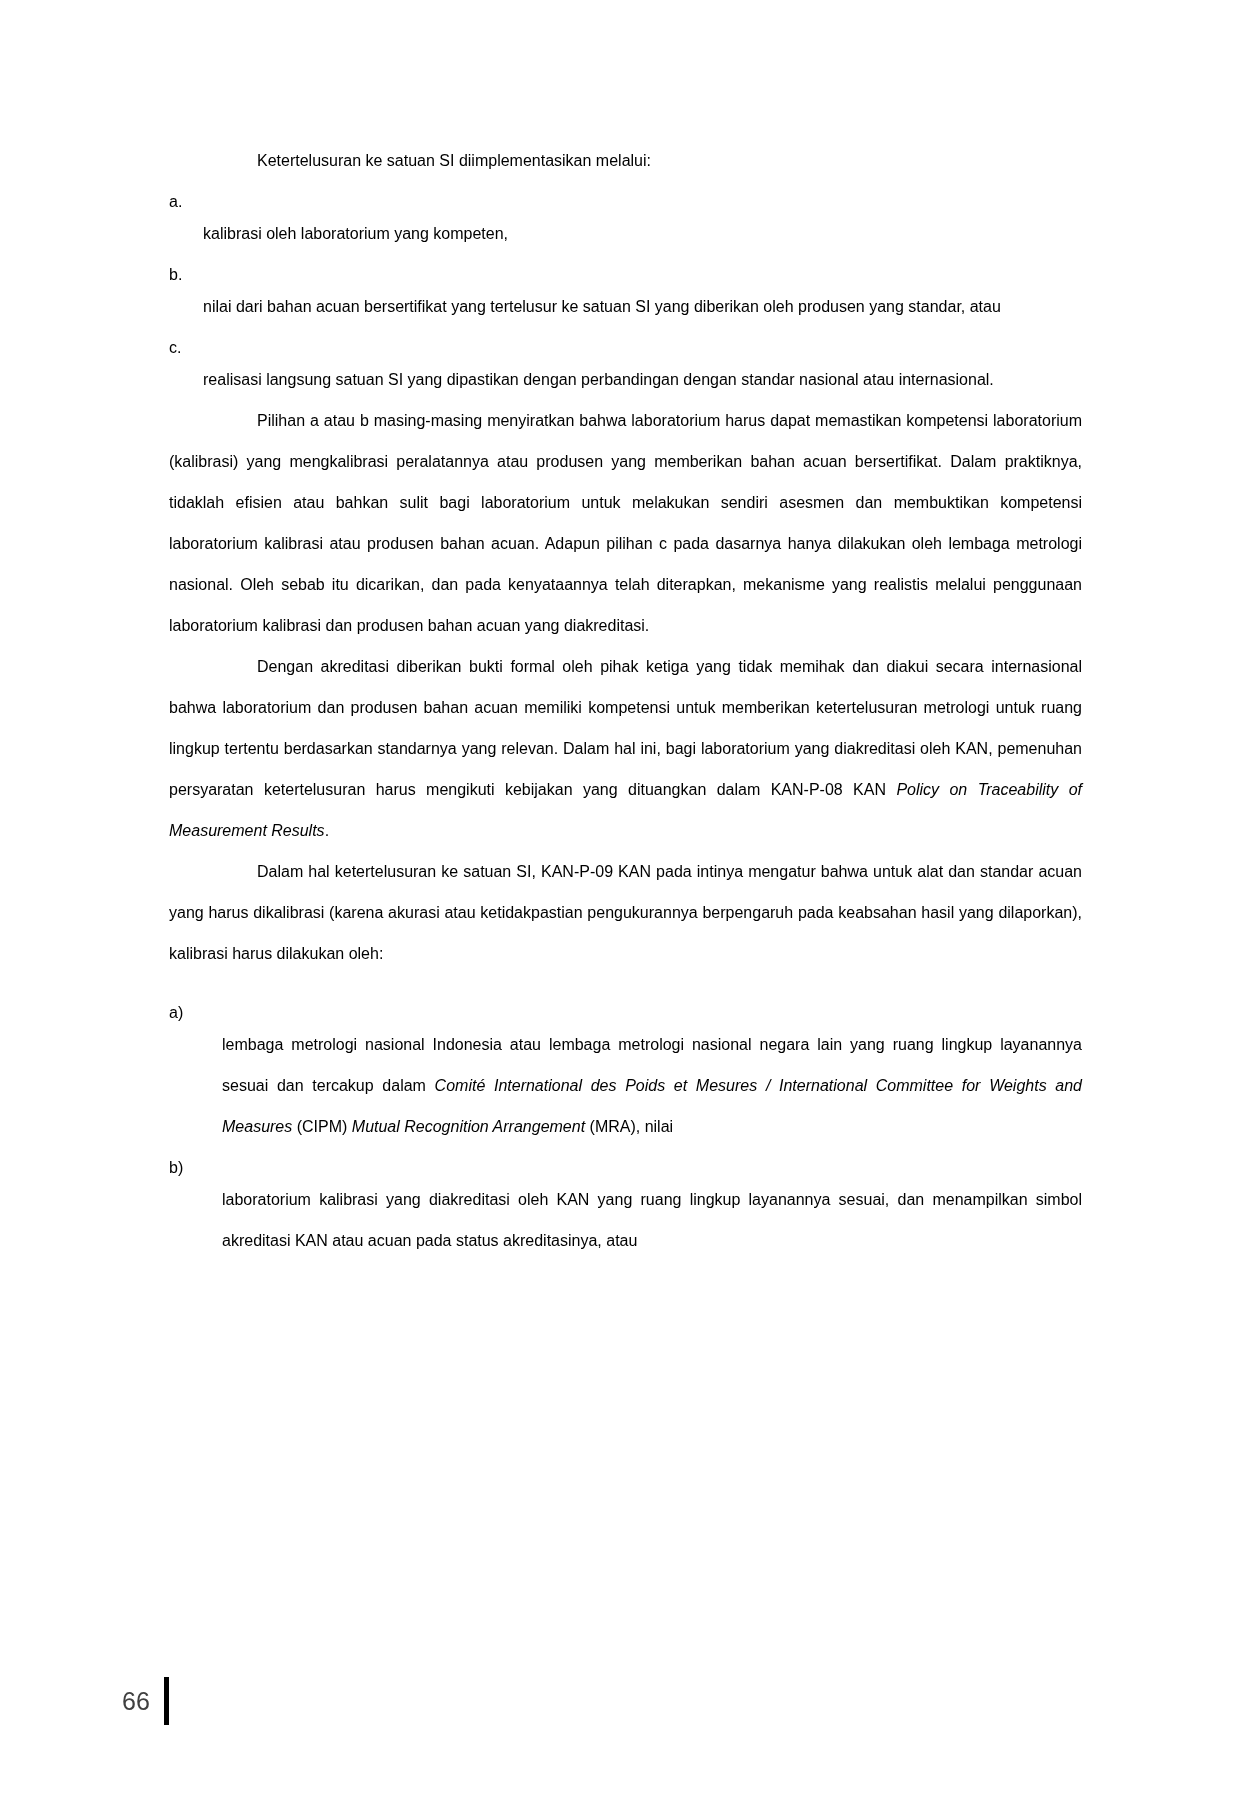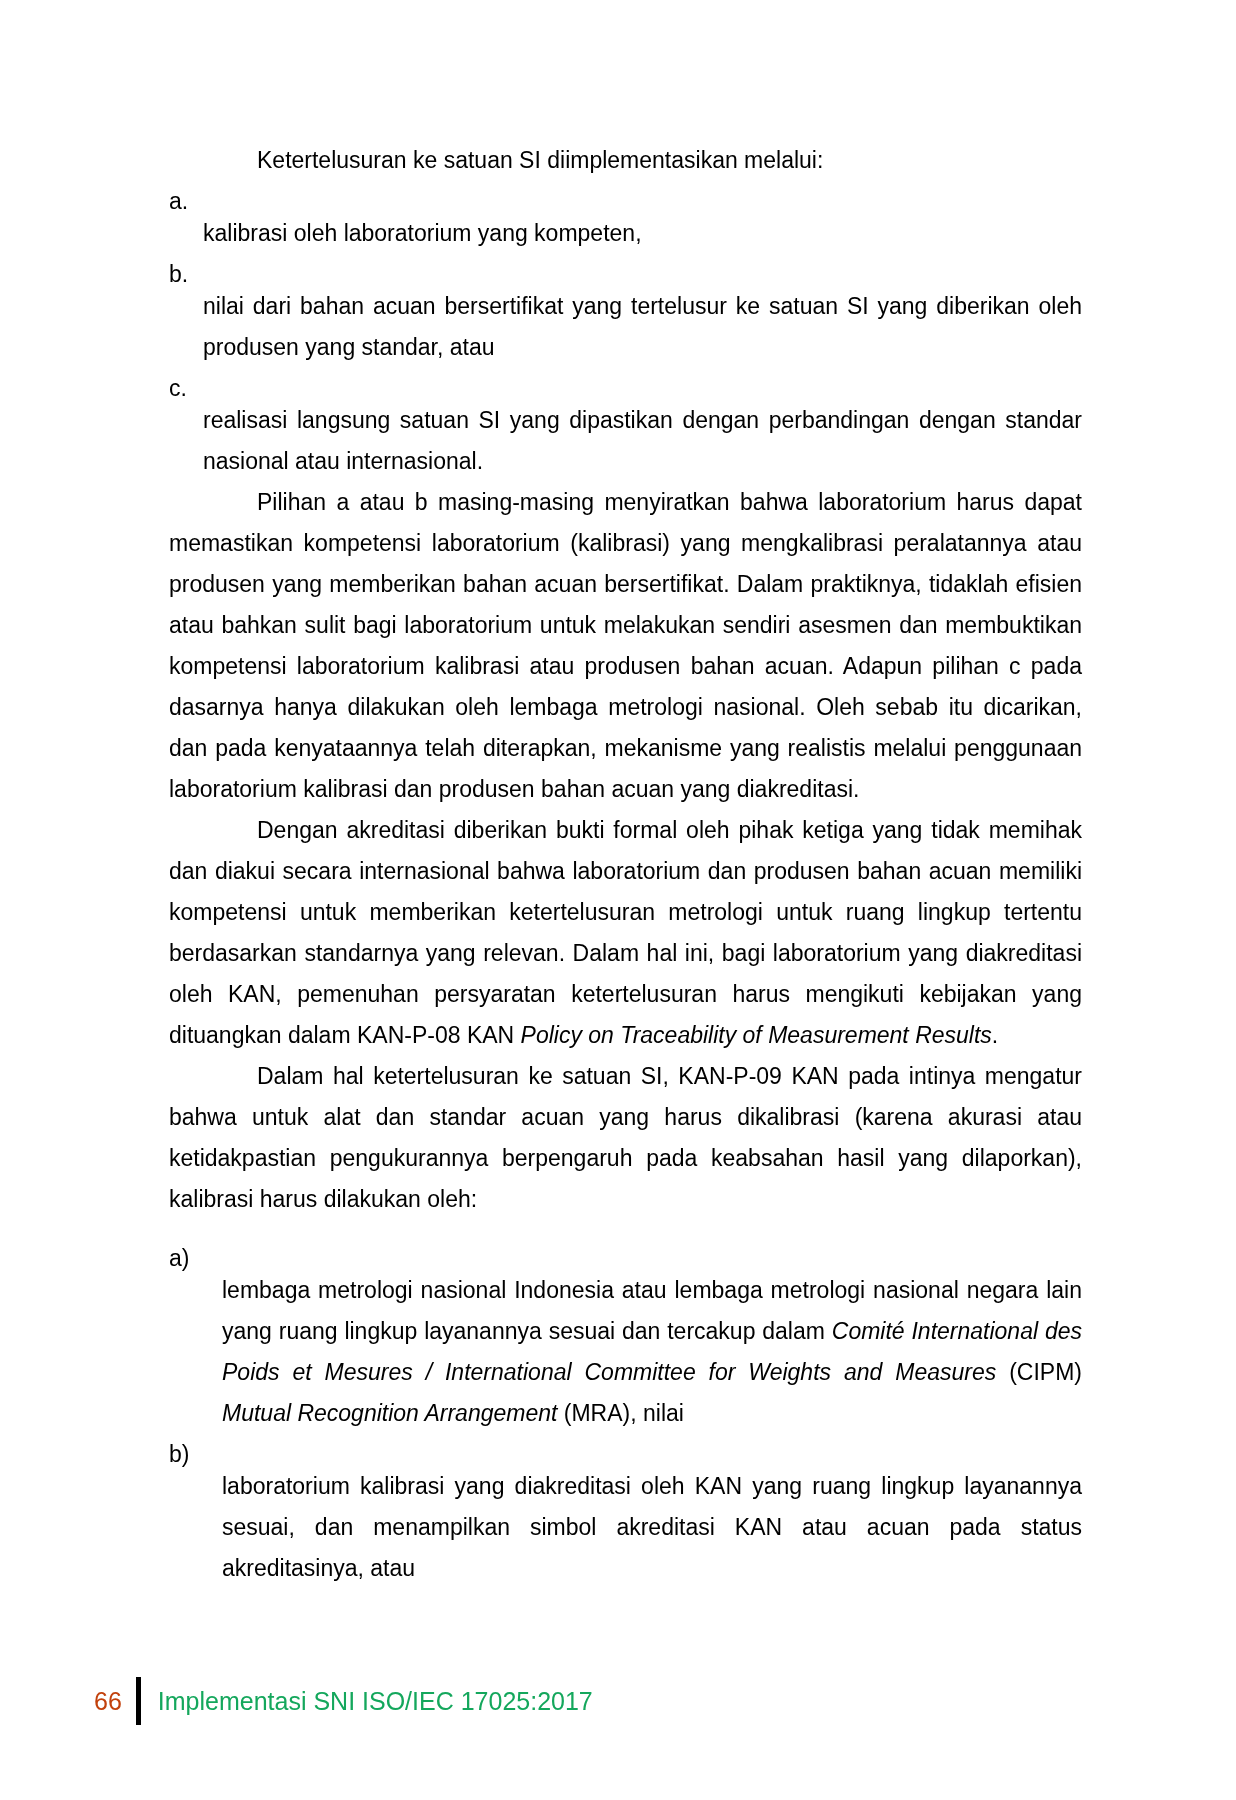--- a/index.html
+++ b/index.html
@@ -8,21 +8,21 @@
     background: #ffffff;
     position: relative;
     font-family: "Liberation Sans", "DejaVu Sans", sans-serif;
     color: #000;
     overflow: hidden;
   }
   .doc {
     position: absolute;
     left: 169px; top: 140px;
     width: 913px;
-    font-size: 23px;
+    font-size: 16px;
     line-height: 41px;
     text-align: justify;
   }
   .intro {
     text-indent: 88px;
     margin: 0;
   }
   .p {
     text-indent: 88px;
   }
@@ -38,21 +38,22 @@
   .it { font-style: italic; }
   .footer {
     position: absolute;
     left: 94px; top: 1676px;
     display: flex;
     align-items: center;
     height: 50px;
   }
   .pagenum {
     font-size: 25px;
-    color: #c2410c;
+    color: #404040;
+    margin-left: 28px;
   }
   .fbar {
     display: inline-block;
     width: 5px; height: 48px;
     background: #000;
     margin-left: 14px;
     margin-right: 17px;
   }
   .ftitle {
     font-size: 25px;
@@ -84,14 +85,13 @@
     </div>
     <div class="li paren">
       <span class="label">b)</span>
       <div class="text"><span>laboratorium kalibrasi yang diakreditasi oleh KAN yang ruang lingkup layanannya sesuai, dan menampilkan simbol akreditasi KAN atau acuan pada status akreditasinya, atau</span></div>
     </div>
   </main>
 
 <div class="footer">
   <span class="pagenum">66</span>
   <span class="fbar"></span>
-  <span class="ftitle" style="color: rgb(20, 167, 92);">Implementasi SNI ISO/IEC 17025:2017</span>
 </div>
 
 </body></html>

